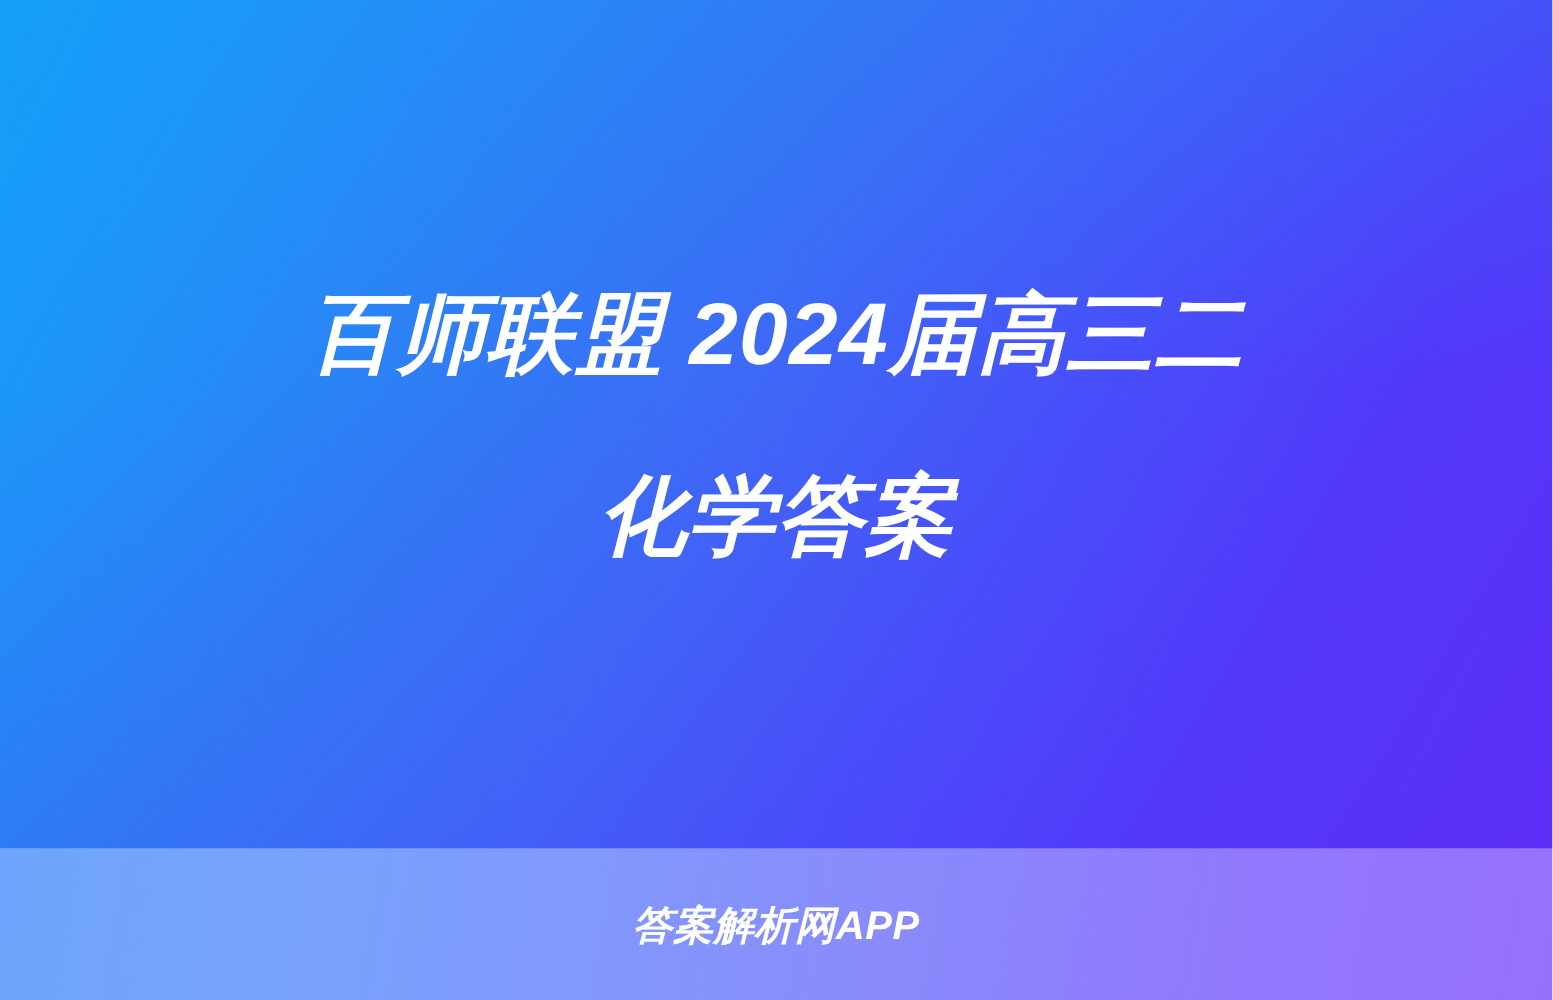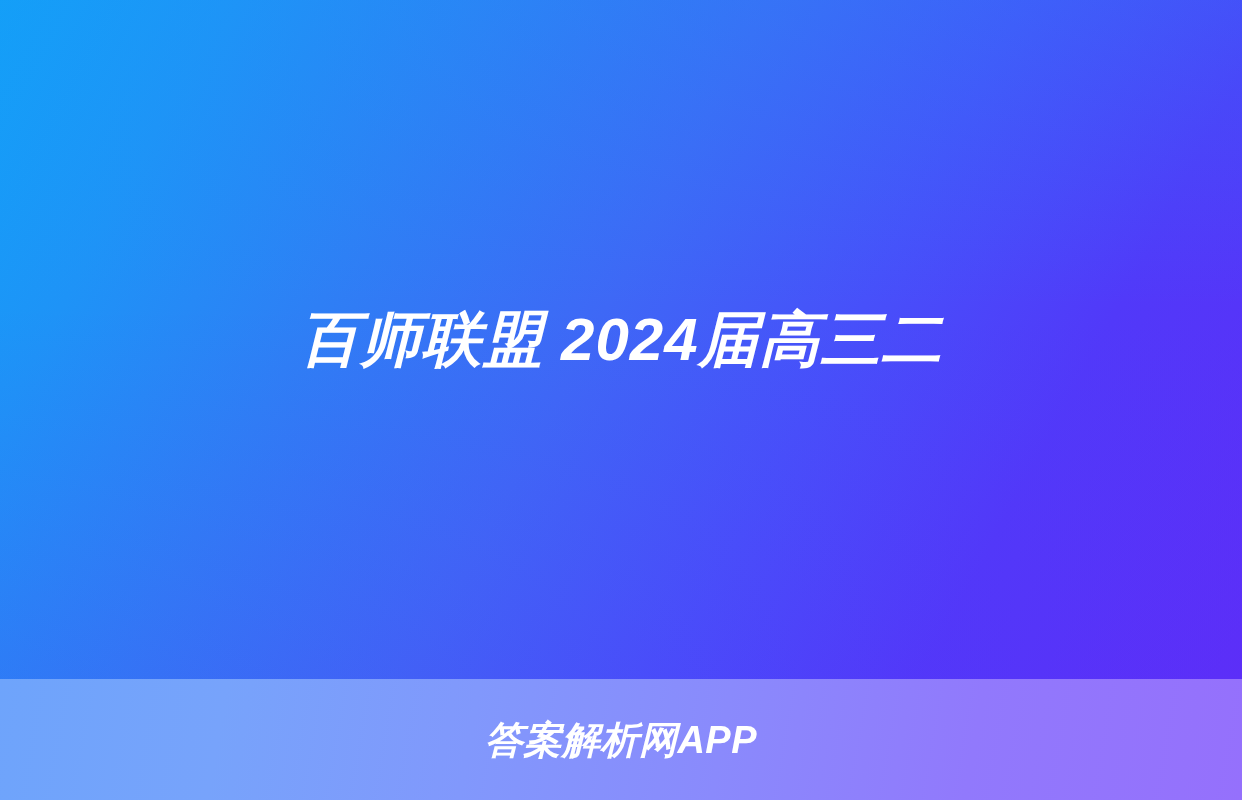--- a/index.html
+++ b/index.html
@@ -58,21 +58,21 @@
   .title-block {
     position: relative;
     z-index: 2;
     width: 1090px;
     text-align: center;
     color: #ffffff;
   }
 
   .title-line {
     display: block;
-    font-size: 60px;
+    font-size: 70px;
     line-height: 146px;
     font-weight: 700;
     font-style: italic;
     letter-spacing: 1px;
     color: #ffffff;
     white-space: nowrap;
     text-rendering: optimizeLegibility;
   }
 
   
@@ -86,37 +86,38 @@
         #8198FC 38%,
         #8A8AFC 58%,
         #9179FC 78%,
         #9570FC 100%);
     display: flex;
     align-items: center;
     justify-content: center;
   }
 
   .footer-brand {
-    font-size: 38px;
+    font-size: 32px;
     line-height: 48px;
     font-weight: 700;
     font-style: italic;
     letter-spacing: 0.5px;
     color: #ffffff;
     white-space: nowrap;
   }
 </style>
 </head>
 <body>
 
 <div class="card">
 
   <div class="hero">
     <div class="title-block">
       <span class="title-line">百师联盟 2024届高三二</span>
+      <span class="title-line">化学答案</span>
     </div>
   </div>
 
   <div class="footer">
     <span class="footer-brand">答案解析网APP</span>
   </div>
 
 </div>
 
 </body></html>

